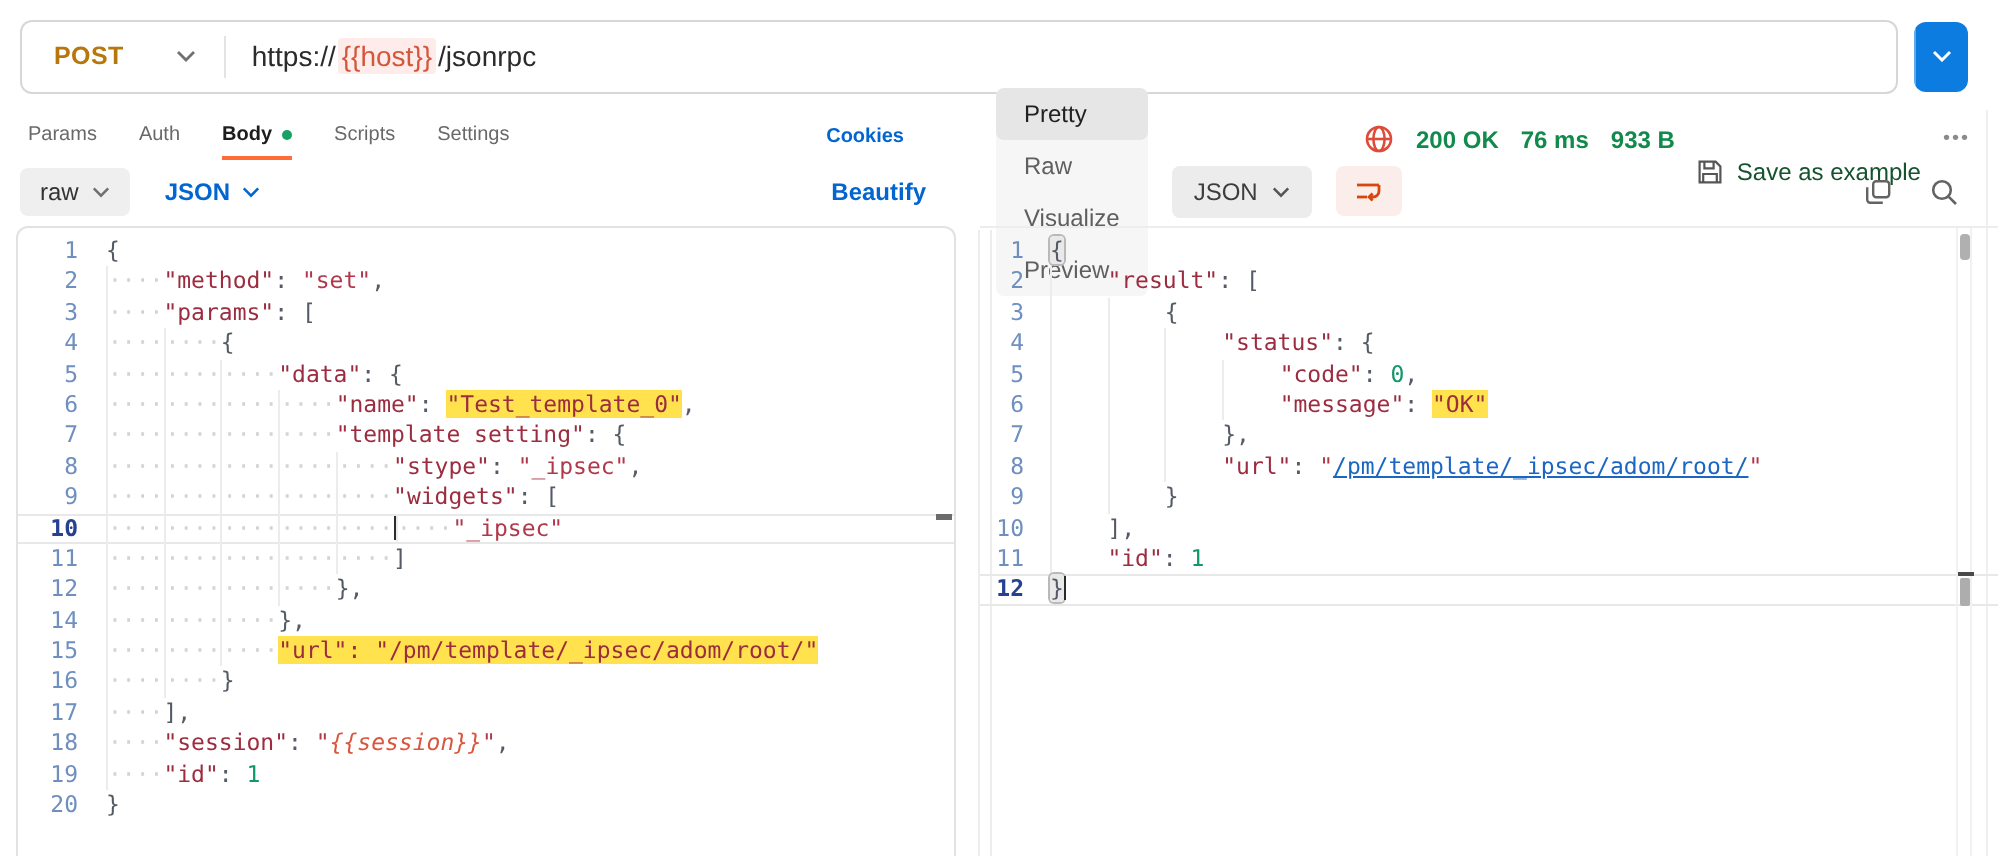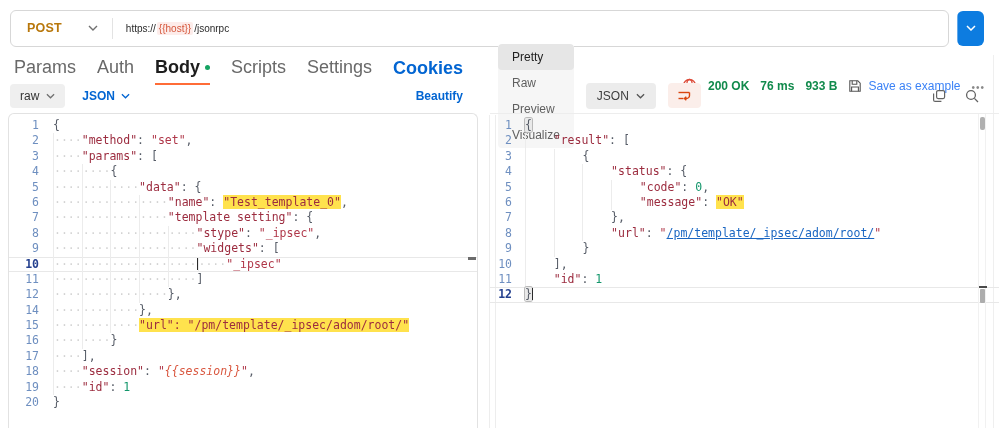--- a/index.html
+++ b/index.html
@@ -10,39 +10,39 @@
   
   .topbar { display:flex; align-items:center; gap:8px; padding:10px 15px 9px 10px; height:55px; }
   .url-box { flex:1; display:flex; align-items:center; height:37px; border:1px solid #d7d7d7;
              border-radius:6px; background:#fff; overflow:hidden; }
   .method-btn { display:flex; align-items:center; gap:26px; padding:0 14px 0 16px; height:100%;
                 background:none; border:none; cursor:pointer; font-family:inherit; }
   .method-label { font-size:12.5px; font-weight:700; color:#b8770b; letter-spacing:.2px; }
   .chev { display:inline-block; }
   .chev svg { display:block; }
   .vsep { width:1px; height:21px; background:#e3e3e3; }
-  .url-text { display:flex; align-items:center; padding-left:13px; font-size:10px; color:#2b2b2b; }
+  .url-text { display:flex; align-items:center; padding-left:13px; font-size:14px; color:#2b2b2b; }
   .url-var { color:#d5573b; background:#fdecea; border-radius:2px; padding:1px 2px; margin:0 1px;text-align:right; }
   .send-group { display:flex; height:35px; border-radius:6px; overflow:hidden; }
   .send-main { background:#0d7ce0; color:#fff; border:none; font-family:inherit; font-size:13px;
                font-weight:600; padding:0 19px; cursor:pointer; }
   .send-caret { background:#0d7ce0; border:none; border-left:1px solid rgba(255,255,255,.35);
                 width:27px; color:#fff; cursor:pointer; display:flex; align-items:center; justify-content:center; }
 
   
   .panels { position:relative; display:flex; height:373px; }
   .divline { position:absolute; top:60px; bottom:0; width:0; border-left:1px solid #ededed; }
   .d1 { left:489px; } .d2 { left:495px; }
   .page-edge { position:absolute; top:0; bottom:0; right:5px; width:0; border-left:1px solid #efefef; }
 
   .left  { width:490px; display:flex; flex-direction:column; }
   .right { flex:1; display:flex; flex-direction:column; }
 
   
-  .req-tabs { display:flex; align-items:center; gap:21px; padding:0 14px; height:26px; font-size:18px; }
+  .req-tabs { display:flex; align-items:center; gap:21px; padding:0 14px; height:26px; font-size:10px; }
   .rtab { color:#696969; cursor:pointer; padding:5px 0 7px 0; display:flex; align-items:center; gap:5px; }
   .rtab .cnt { color:#12924a; }
   .rtab.active { color:#1d1d1d; font-weight:600; box-shadow:inset 0 -2px 0 #ff6c37; }
   .green-dot { width:5px; height:5px; border-radius:50%; background:#15a362; display:inline-block; }
   .cookies { margin-left:auto; margin-right:24px; color:#0265d2; font-weight:600; cursor:pointer; }
 
   
   .body-toolbar { display:flex; align-items:center; height:32px; padding:0 14px 2px 10px; font-size:12px; }
   .raw-pill { display:flex; align-items:center; gap:7px; background:#efefef; border-radius:4px;
               padding:5px 10px; color:#333; cursor:pointer; }
@@ -70,23 +70,23 @@
   .tk-hl  { background:#ffe24d; color:#9c2c3f; }
   .tk-lnk { color:#1a66c2; text-decoration:underline; cursor:pointer; }
   .box { background:#e9e9e9; box-shadow:0 0 0 1px #b9b9b9; border-radius:2px; }
   .caret { display:inline-block; width:0; border-left:1.6px solid #2b2b2b; height:12px; vertical-align:-2px; }
   .ov-mark { position:absolute; right:1px; top:143px; width:8px; height:3px; background:#6b6b6b; }
 
   
   .resp-row1 { display:flex; align-items:center; height:25px; padding:4px 14px 0 8px; font-size:12.5px; }
   .body-dd { display:flex; align-items:center; gap:7px; color:#212121; font-weight:600; cursor:pointer; }
   .body-dd .chev { color:#0265d2; }
-  .resp-meta { margin-left:auto; display:flex; align-items:flex-end; gap:11px; font-size:12px; }
+  .resp-meta { margin-left:auto; display:flex; align-items:center; gap:11px; font-size:12px; }
   .meta-green { color:#118a4c; font-weight:600; }
-  .save-ex { display:flex; align-items:center; gap:6px; color:#3b82f6; cursor:pointer;margin-top:32px; }
+  .save-ex { display:flex; align-items:center; gap:6px; color:#14532d; cursor:pointer;margin-top:32px; }
   .more-dots { color:#8a8a8a; font-size:10px; letter-spacing:1px; cursor:pointer; }
 
   .resp-row2 { display:flex; align-items:center; height:33px; padding:2px 20px 4px 8px; font-size:12px; }
   .seg { display:flex; background:#f6f6f6; border-radius:4px; overflow:hidden;flex-direction:column; }
   .seg-tab { padding:6px 14px; color:#5f5f5f; cursor:pointer; border-radius:4px; }
   .seg-tab.active { background:#e6e6e6; color:#212121; }
   .resp-json { display:flex; align-items:center; gap:7px; background:#ececec; border-radius:4px;
                padding:6px 11px; margin-left:12px; color:#3d3d3d; cursor:pointer; }
   .wrap-pill { display:flex; align-items:center; background:#fbeeea; border-radius:4px;
                padding:6px 9px; margin-left:12px; cursor:pointer; }
@@ -240,22 +240,22 @@
             <span>Save as example</span>
           </span>
           <span class="more-dots">•••</span>
         </div>
       </div>
 
       <div class="resp-row2">
         <div class="seg">
           <span class="seg-tab active">Pretty</span>
           <span class="seg-tab">Raw</span>
+          <span class="seg-tab">Visualize</span>
           <span class="seg-tab">Preview</span>
-          <span class="seg-tab">Visualize</span>
         </div>
         <span class="resp-json">
           <span>JSON</span>
           <span class="chev">
             <svg width="9" height="6" viewBox="0 0 10 6">
                 <path d="M1 1 L5 5 L9 1" fill="none" stroke="#555555" stroke-width="1.4"></path>
               </svg>
           </span>
         </span>
         <span class="wrap-pill">

